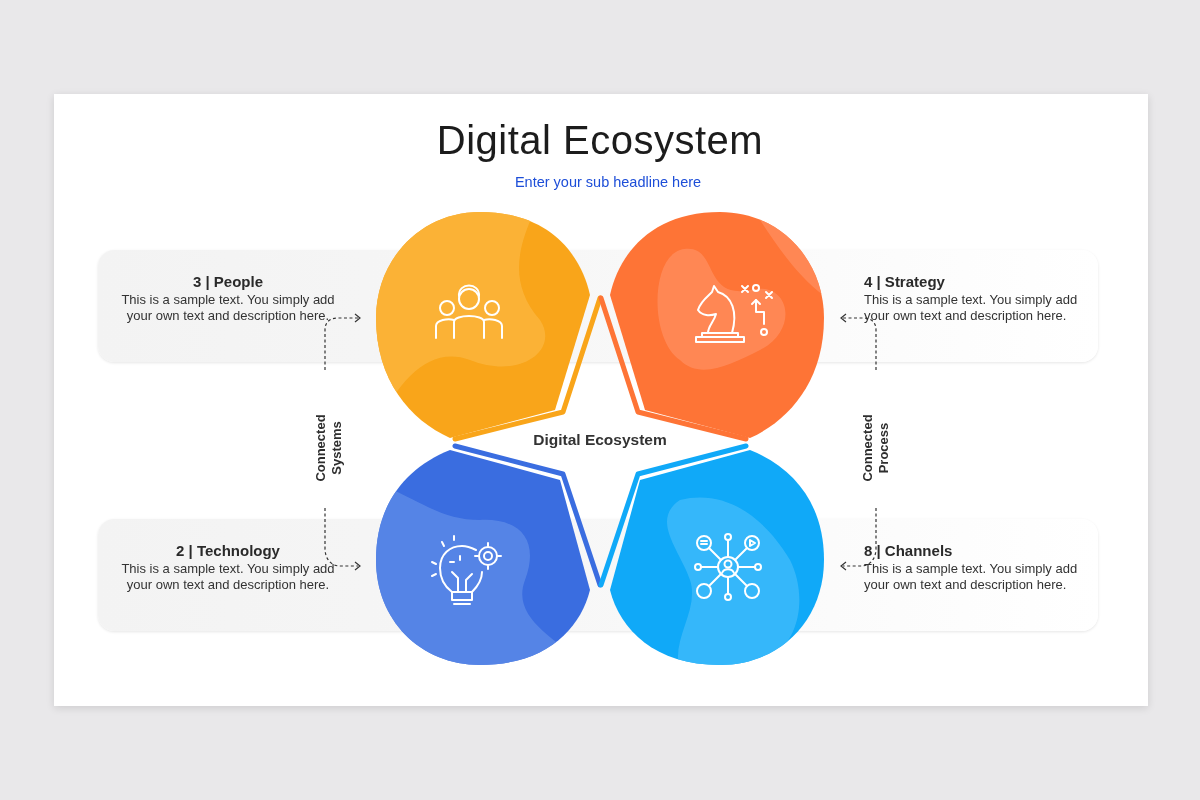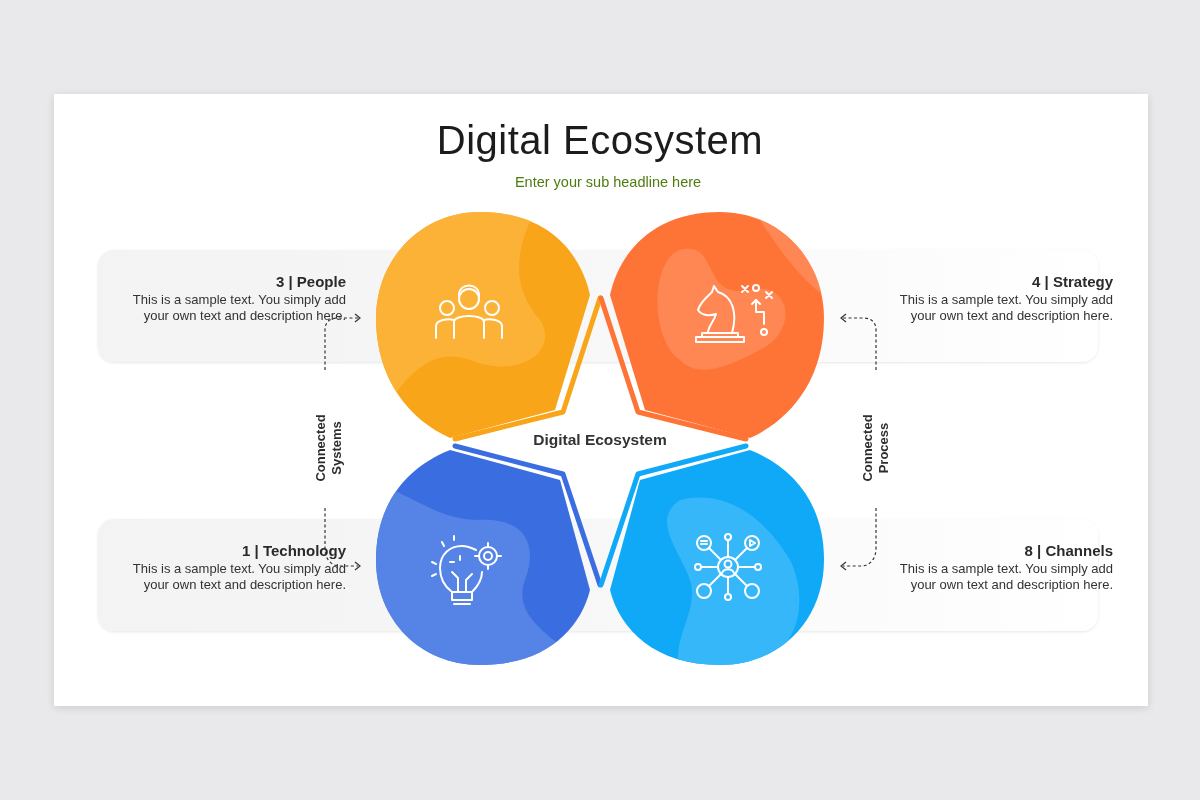--- a/index.html
+++ b/index.html
@@ -1,25 +1,25 @@
 <!DOCTYPE html>
 <html><head>
 <meta charset="utf-8">
 <style>
   html,body{margin:0;padding:0;}
   body{width:1200px;height:800px;background:#e9e8ea;position:relative;overflow:hidden;font-family:"Liberation Sans","DejaVu Sans",sans-serif;}
   .slide{position:absolute;left:54px;top:94px;width:1094px;height:612px;background:#fff;box-shadow:0 2px 8px rgba(0,0,0,0.12);}
   .title{position:absolute;left:0;right:0;top:118px;text-align:center;font-size:40px;color:#1c1c1c;letter-spacing:0.5px;}
-  .subtitle{position:absolute;left:16px;right:0;top:174px;text-align:center;font-size:14.5px;color:#4d7c0f;}
+  .subtitle{position:absolute;left:16px;right:0;top:174px;text-align:center;font-size:14.5px;color:#1d4ed8;}
   .card{position:absolute;width:1000px;height:112px;border-radius:16px;box-shadow:0 1px 3px rgba(0,0,0,0.10);}
   .card.left{left:98px;background:linear-gradient(90deg,#f3f3f3 0%,#f6f6f6 40%,#ffffff 100%);}
   .card-text{position:absolute;width:220px;font-size:13px;color:#333;line-height:16.5px;}
   .card-text .heading{font-weight:bold;font-size:15px;color:#2a2a2a;margin-bottom:1px;display:block;}
-  .card-text.l{left:126px;text-align:right;}
-  .card-text.r{left:864px;text-align:right;margin-left:29px;}
+  .card-text.l{left:118px;text-align:center;}
+  .card-text.r{left:864px;}
   .vlabel{position:absolute;width:120px;text-align:center;font-size:13px;font-weight:bold;color:#2e2e2e;line-height:16px;transform:rotate(-90deg);}
   svg.diagram{position:absolute;left:0;top:0;}
   .center-label{position:absolute;left:500px;top:431px;width:200px;text-align:center;font-size:15.5px;font-weight:bold;color:#333;}
 </style>
 </head>
 <body>
 
 <div class="slide"></div>
 
 <div class="title">Digital Ecosystem</div>
@@ -30,21 +30,21 @@
 
 <div class="card-text l" style="top:274px;">
   <span class="heading">3 | People</span>
   <span>This is a sample text. You simply add your own text and description here.</span>
 </div>
 <div class="card-text r" style="top:274px;">
   <span class="heading">4 | Strategy</span>
   <span>This is a sample text. You simply add your own text and description here.</span>
 </div>
 <div class="card-text l" style="top:543px;">
-  <span class="heading">1 | Technology</span>
+  <span class="heading">2 | Technology</span>
   <span>This is a sample text. You simply add your own text and description here.</span>
 </div>
 <div class="card-text r" style="top:543px;">
   <span class="heading">8 | Channels</span>
   <span>This is a sample text. You simply add your own text and description here.</span>
 </div>
 
 <svg class="diagram" width="1200" height="800" viewBox="0 0 1200 800">
   <defs>
     <clipPath id="cTL">

